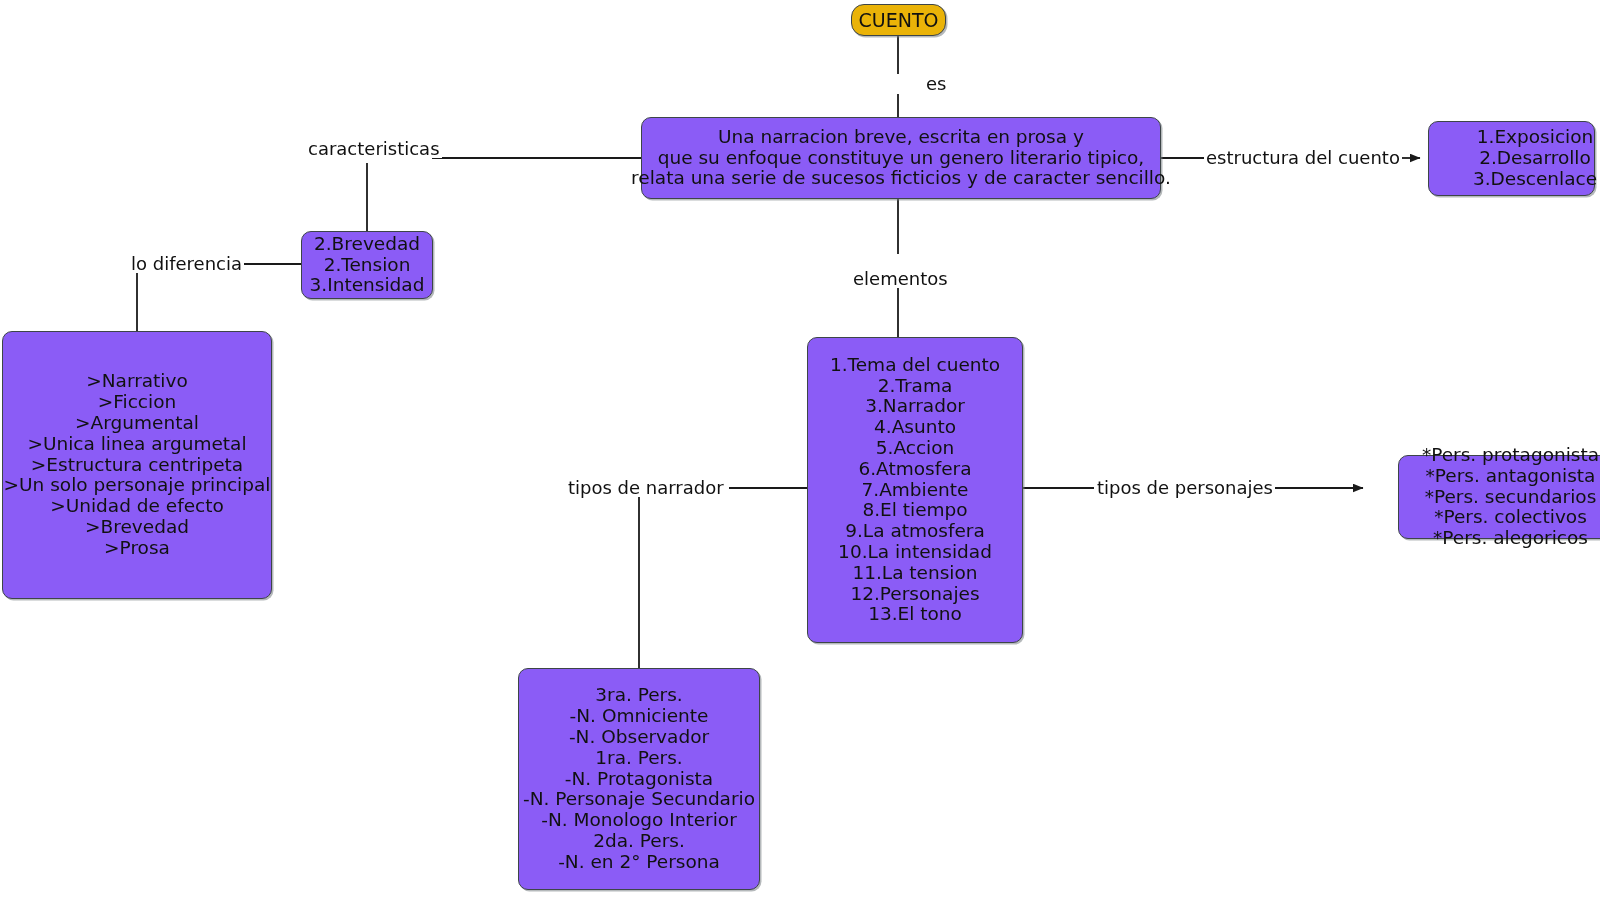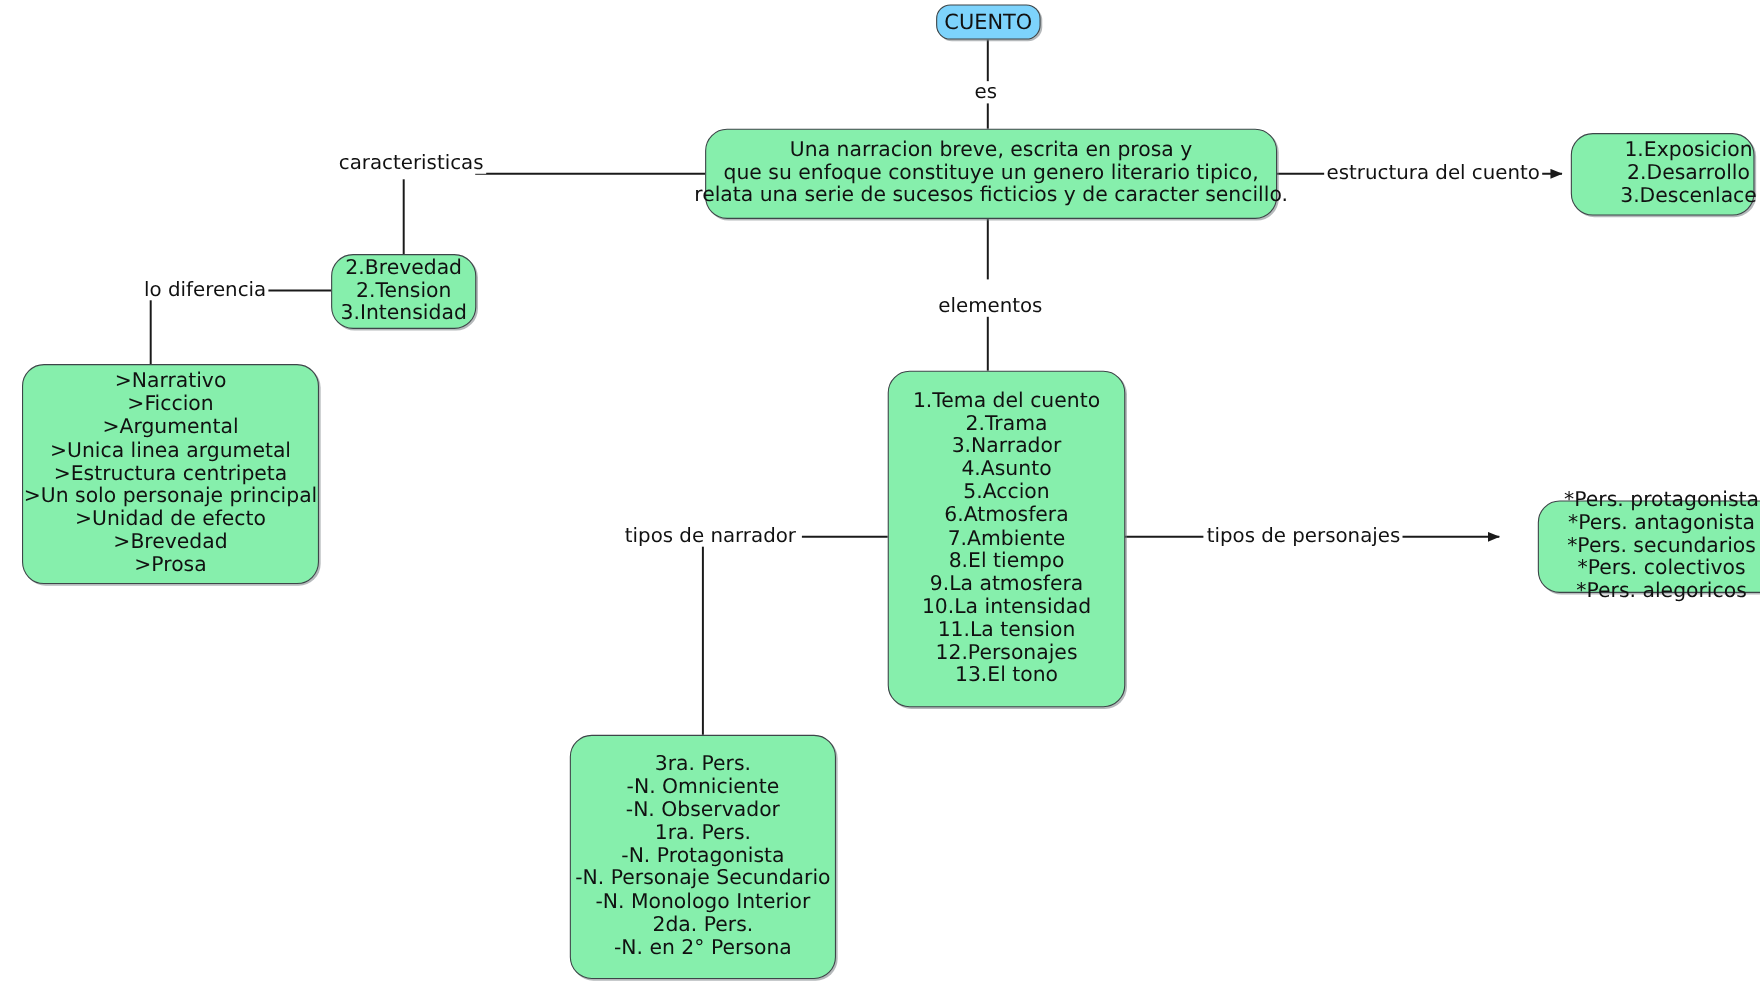--- a/index.html
+++ b/index.html
@@ -22,34 +22,34 @@
     left: 0;
     top: 0;
     width: 1600px;
     height: 912px;
     pointer-events: none;
   }
   .node {
     position: absolute;
     box-sizing: border-box;
     border: 1.4px solid #3d4548;
-    border-radius: 20px;
-    background: #86efac;
+    border-radius: 10px;
+    background: #8b5cf6;
     display: flex;
     flex-direction: column;
     align-items: center;
     justify-content: center;
     text-align: center;
     color: #111111;
     font-size: 18.5px;
     line-height: 20.8px;
     box-shadow: 1.5px 1.5px 0 rgba(120,128,132,0.55);
   }
   .node.root {
-    background: #7dd3fc;
+    background: #eab308;
     border-radius: 13px;
     font-size: 19px;
   }
   .node .line {
     white-space: pre;
     display: block;
   }
   .edge-label {
     position: absolute;
     font-size: 18px;
@@ -91,21 +91,21 @@
       <line x1="898" y1="272" x2="898" y2="337"></line>
 
       <line x1="807" y1="488" x2="729" y2="488"></line>
       <line x1="639" y1="494" x2="639" y2="668"></line>
 
       <line x1="989" y1="488" x2="1094" y2="488"></line>
       <line x1="1272" y1="488" x2="1363" y2="488" marker-end="url(#arrow)"></line>
     </g>
   </svg>
 
-  <div class="edge-label" style="left:884px; top:74px;">es</div>
+  <div class="edge-label" style="left:924px; top:74px;">es</div>
 
   <div class="edge-label" style="left:306px; top:139px;">caracteristicas</div>
 
   <div class="edge-label" style="left:1204px; top:148px;">estructura del cuento</div>
 
   <div class="edge-label" style="left:82px; top:254px;margin-left:47px;">lo diferencia</div>
 
   <div class="edge-label" style="left:851px; top:253px;margin-top:16px;">elementos</div>
 
   <div class="edge-label" style="left:566px; top:478px;">tipos de narrador</div>
@@ -127,21 +127,21 @@
     <span class="line">2.Desarrollo</span>
     <span class="line">3.Descenlace</span>
   </div>
 
   <div class="node" style="left:301px; top:231px; width:132px; height:68px;">
     <span class="line">2.Brevedad</span>
     <span class="line">2.Tension</span>
     <span class="line">3.Intensidad</span>
   </div>
 
-  <div class="node" style="left:2px; top:331px; width:270px; height:200px;margin-left:18px;">
+  <div class="node" style="left:2px; top:331px; width:270px; height:268px;">
     <span class="line">&gt;Narrativo</span>
     <span class="line">&gt;Ficcion</span>
     <span class="line">&gt;Argumental</span>
     <span class="line">&gt;Unica linea argumetal</span>
     <span class="line">&gt;Estructura centripeta</span>
     <span class="line">&gt;Un solo personaje principal</span>
     <span class="line">&gt;Unidad de efecto</span>
     <span class="line">&gt;Brevedad</span>
     <span class="line">&gt;Prosa</span>
   </div>

